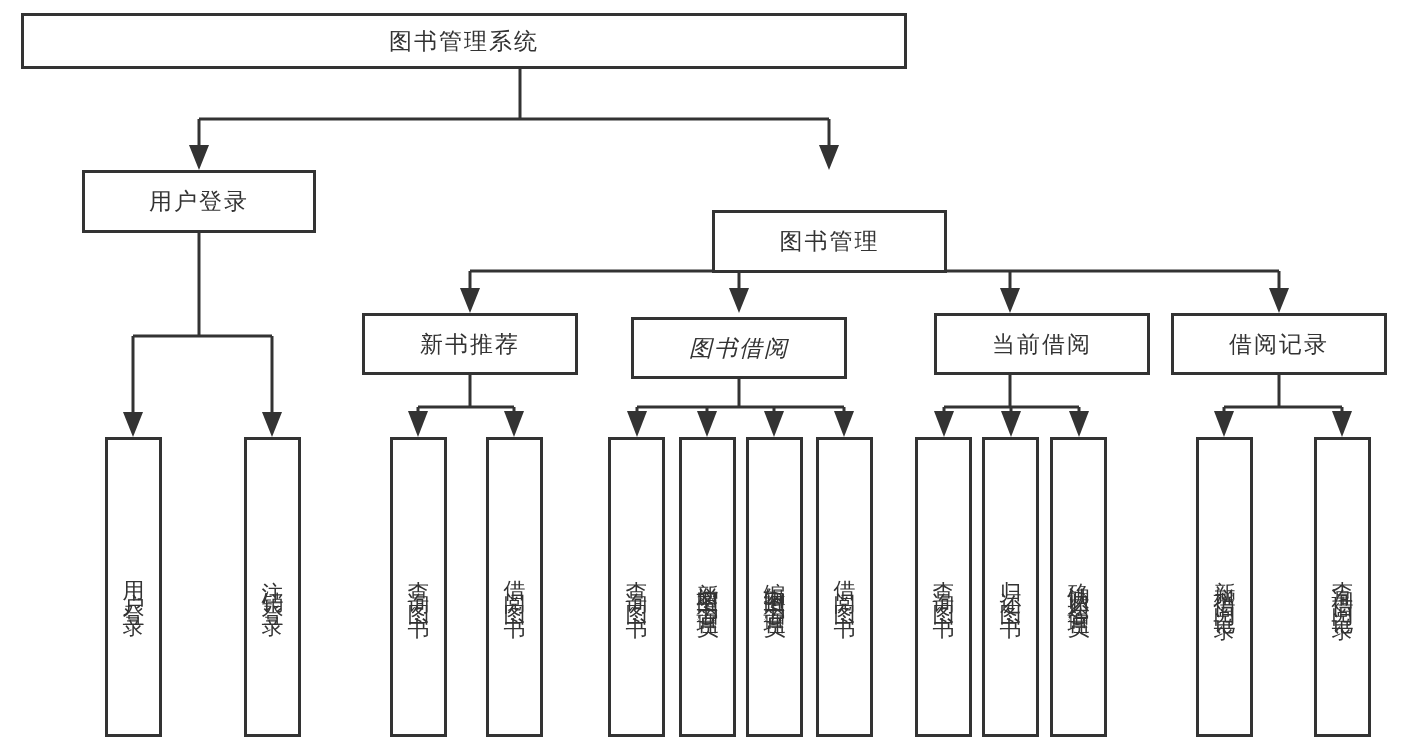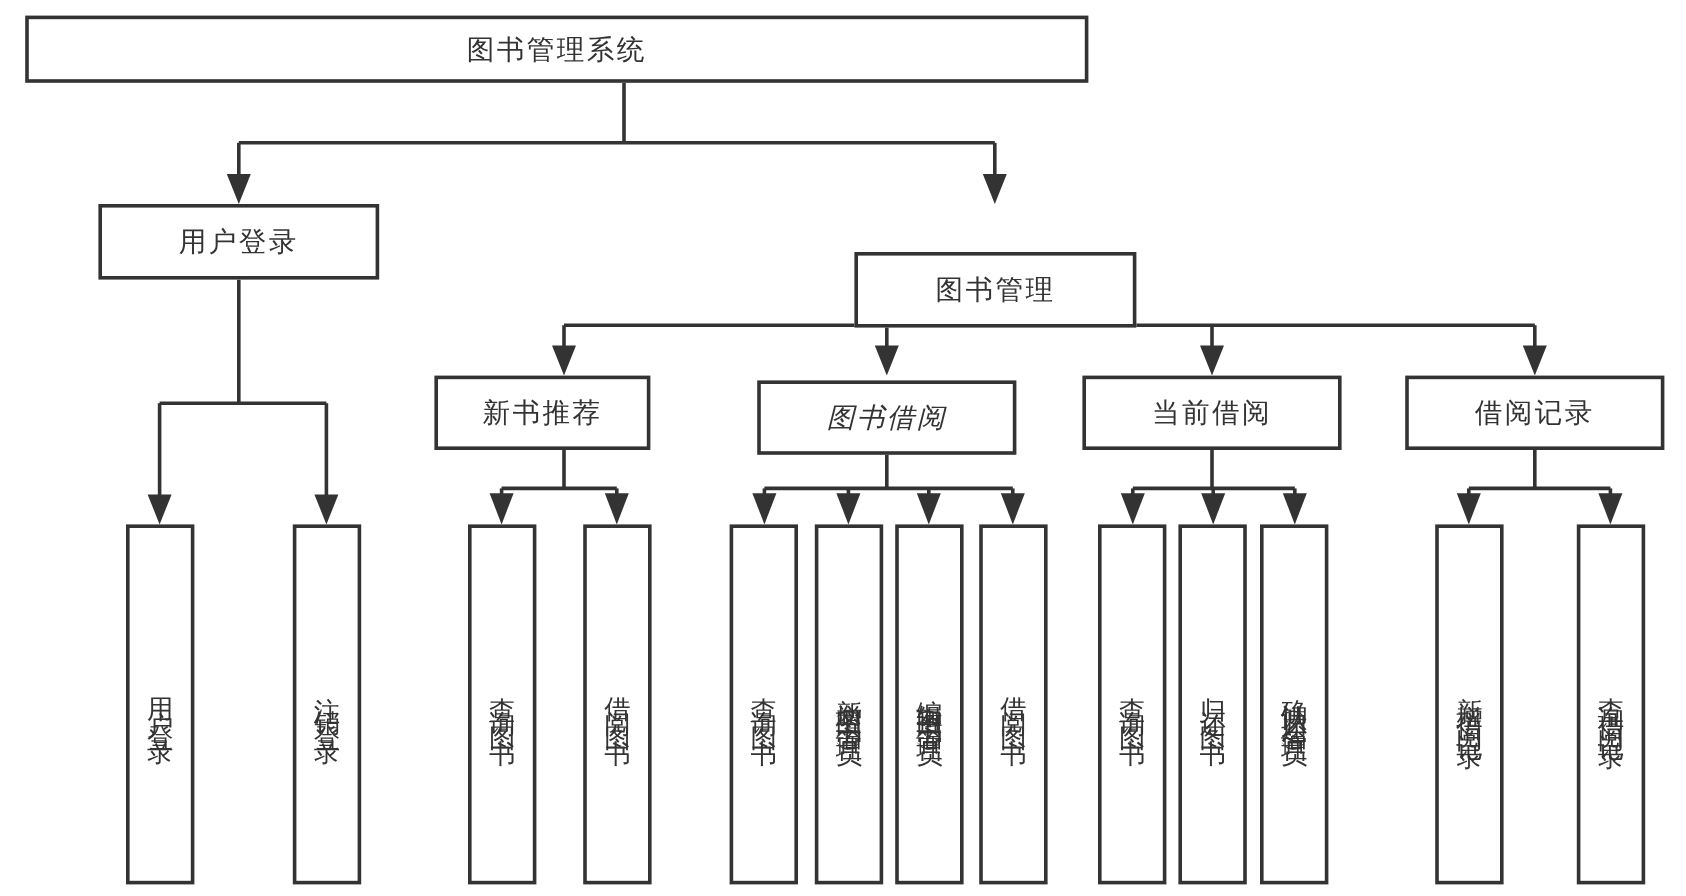--- a/index.html
+++ b/index.html
@@ -149,27 +149,27 @@
     <span>图书管理系统</span>
   </div>
 
   <div class="hbox" style="left:82px; top:170px; width:234px; height:63px;">
     <span>用户登录</span>
   </div>
   <div class="hbox" style="left:712px; top:170px; width:235px; height:63px;margin-top:40px;">
     <span>图书管理</span>
   </div>
 
-  <div class="hbox" style="left:362px; top:313px; width:180px; height:62px;">
+  <div class="hbox" style="left:362px; top:313px; width:216px; height:62px;">
     <span>新书推荐</span>
   </div>
   <div class="hbox" style="left:631px; top:317px; width:216px; height:62px;font-style:italic;">
     <span>图书借阅</span>
   </div>
-  <div class="hbox" style="left:902px; top:313px; width:216px; height:62px;">
+  <div class="hbox" style="left:934px; top:313px; width:216px; height:62px;">
     <span>当前借阅</span>
   </div>
   <div class="hbox" style="left:1171px; top:313px; width:216px; height:62px;">
     <span>借阅记录</span>
   </div>
 
   <div class="vbox" style="left:105px;">
     <span class="vlabel ls-a">用户登录</span>
   </div>
   <div class="vbox" style="left:244px;">

